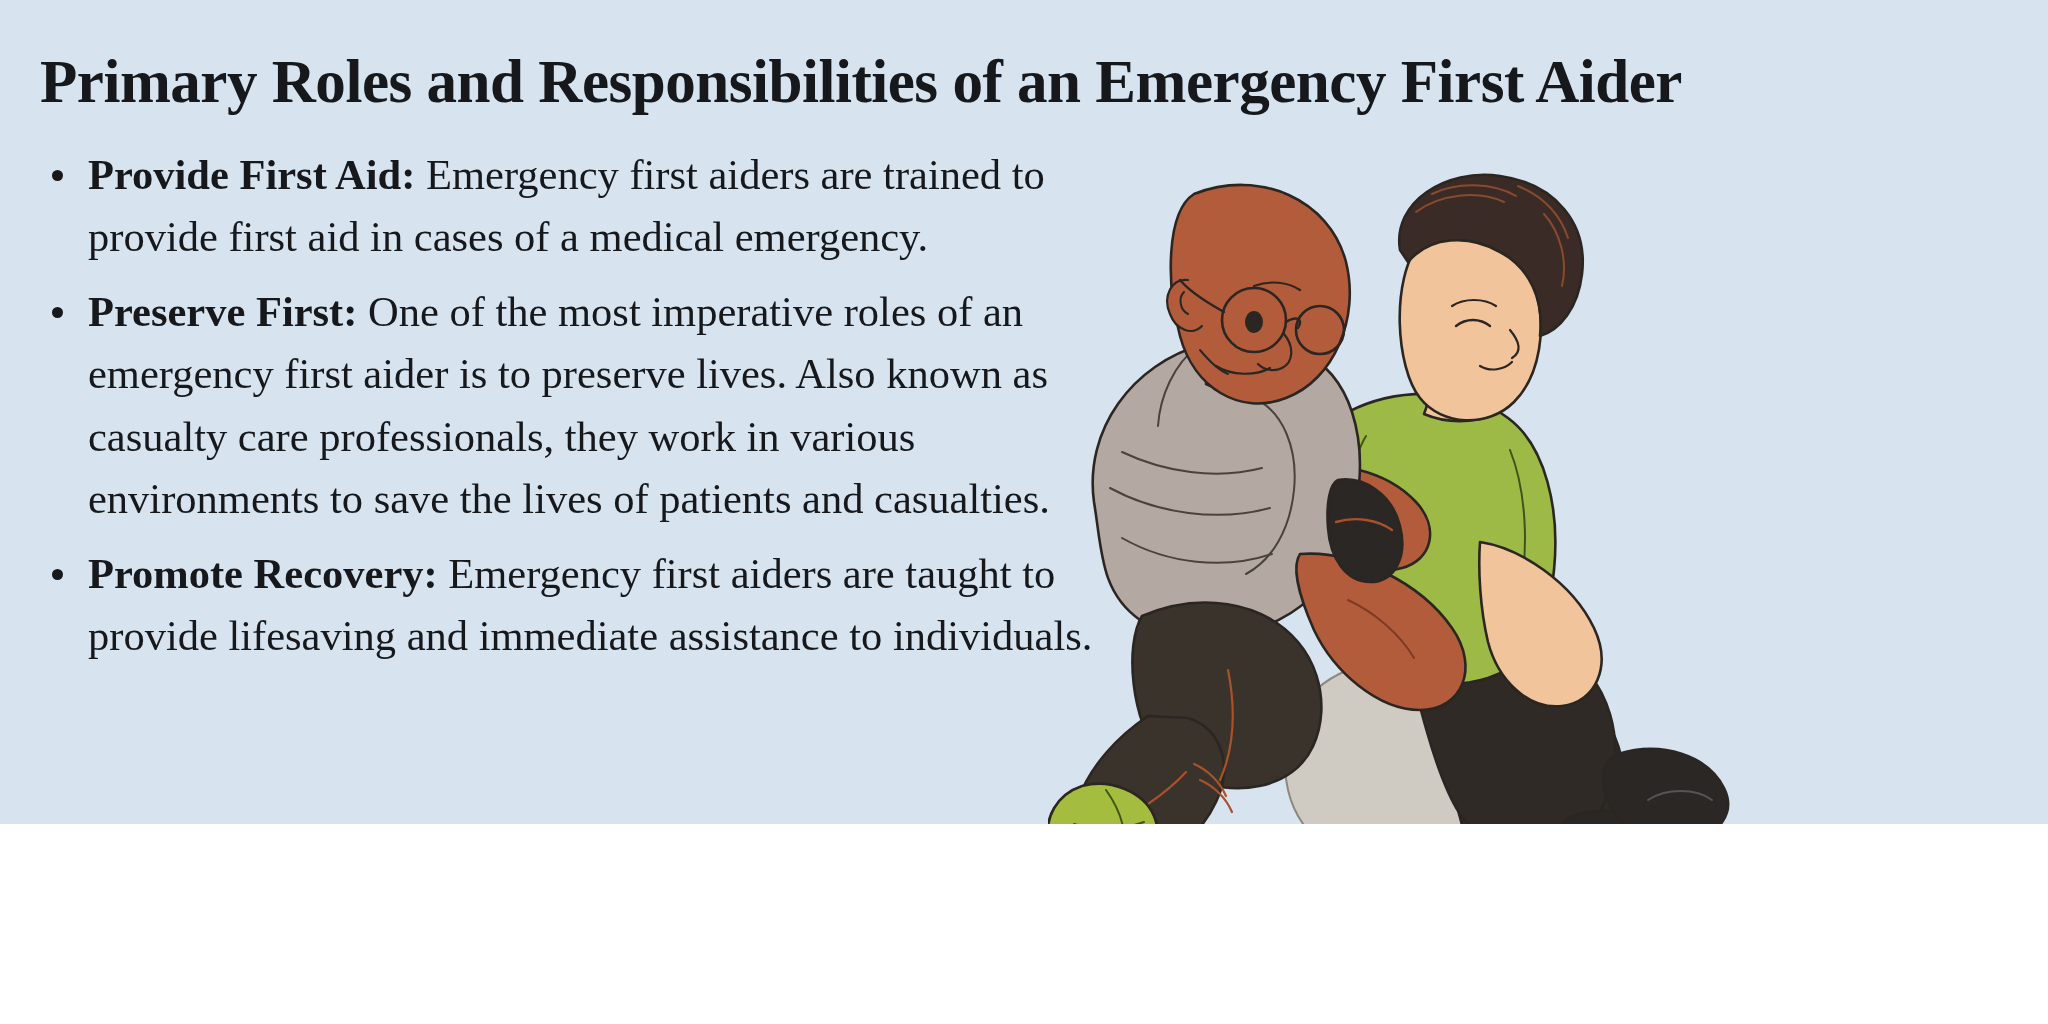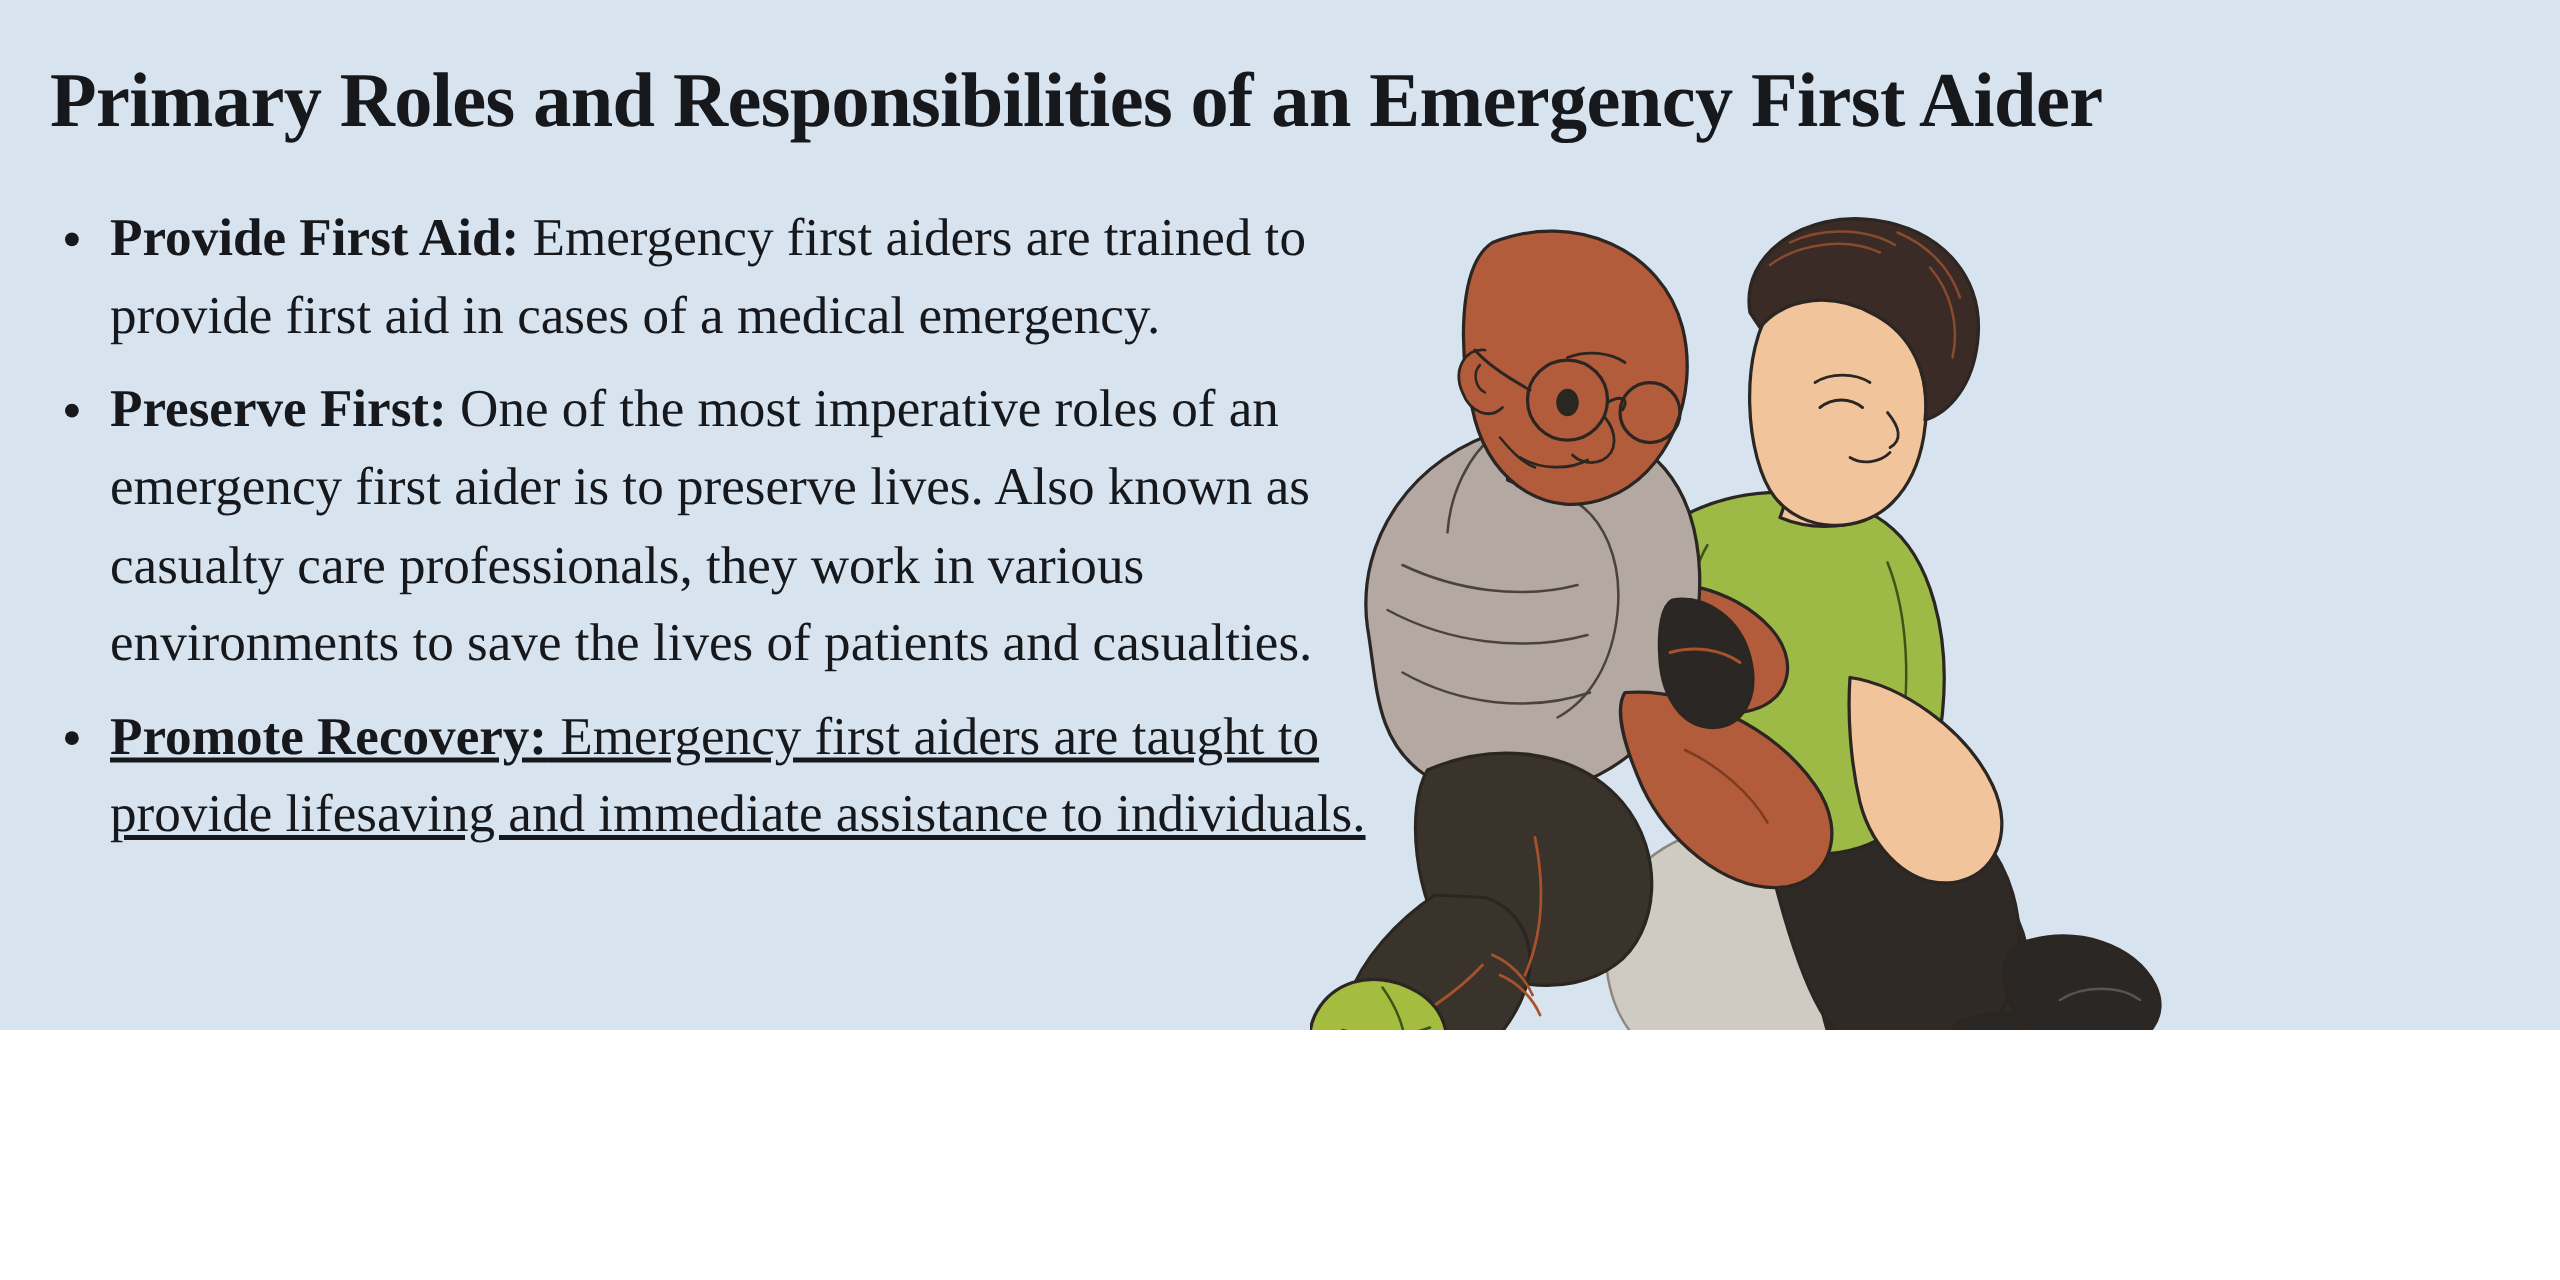--- a/index.html
+++ b/index.html
@@ -34,36 +34,36 @@
     color: #16181c;
     white-space: nowrap;
     transform: scaleX(0.985);
     transform-origin: left top;
   }
 
   
   #bullets {
     position: absolute;
     left: 34px;
-    top: 160px;
+    top: 144px;
     width: 1080px;
     list-style: none;
     margin: 0;
     padding: 0;
   }
   .bullet {
     position: relative;
     padding-left: 54px;
     margin: 0 0 12px 0;
     font-size: 42.5px;
     line-height: 1.47;
     color: #16181c;
     font-family: "Liberation Serif", "DejaVu Serif", serif;
   }
-  .bullet:last-child { margin-bottom: 0; text-decoration: underline; }
+  .bullet:last-child { margin-bottom: 0; }
   .bullet .dot {
     position: absolute;
     left: 18px;
     top: 26px;
     width: 11px;
     height: 11px;
     border-radius: 50%;
     background: #16181c;
   }
   .lead {

